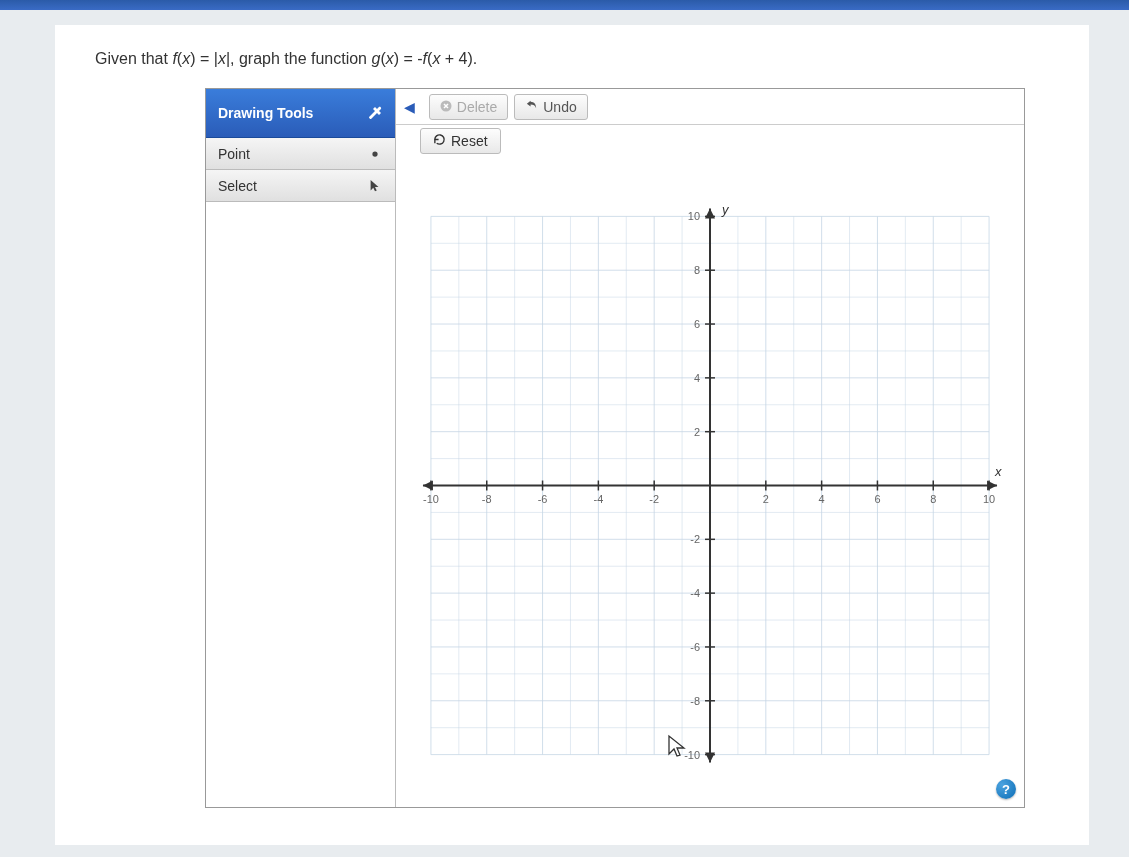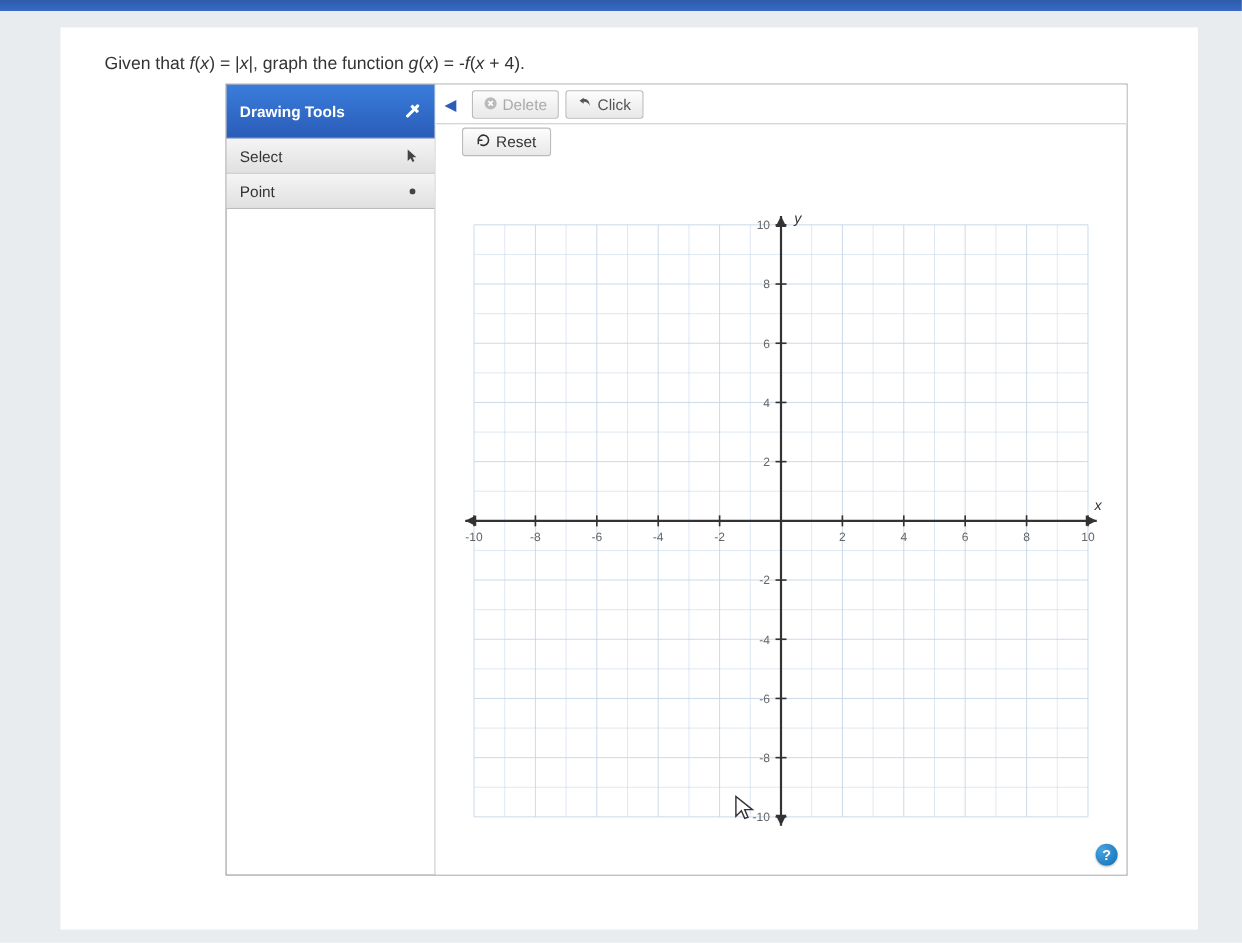--- a/index.html
+++ b/index.html
@@ -17,21 +17,21 @@
     .content-wrapper {
       padding: 25px 40px 0 40px;
       background: #fff;
       margin: 15px 40px 0 55px;
       min-height: 820px;
       position: relative;
     }
     .question {
       font-size: 16px;
       color: #333;
-      margin-bottom: 8px;
+      margin-bottom: 20px;
       font-family: Arial, sans-serif;
     }
     .workspace {
       display: flex;
       margin-left: 110px;
       border: 1px solid #999;
       width: 820px;
       height: 720px;
       background: #fff;
       position: relative;
@@ -178,33 +178,33 @@
       <div class="sidebar-header">
         <span>Drawing Tools</span>
         <span class="wrench-icon">
           <svg viewBox="0 0 16 16" width="16" height="16" fill="#fff">
               <path d="M13.7 2.3c-.6-.6-1.4-.6-2 0L10 4 8 2 6 4l2 2-5.7 5.7c-.4.4-.4 1 0 1.4l.6.6c.4.4 1 .4 1.4 0L10 8l2 2 2-2-2-2 1.7-1.7c.6-.6.6-1.4 0-2z"></path>
             </svg>
         </span>
       </div>
 
       <div class="tool-item">
+        <span>Point</span>
+        <span class="tool-icon">
+          <svg viewBox="0 0 16 16" width="14" height="14">
+              <circle cx="8" cy="8" r="3" fill="#444"></circle>
+            </svg>
+        </span>
+      </div>
+
+      <div class="tool-item">
         <span>Select</span>
         <span class="tool-icon">
           <svg viewBox="0 0 16 16" width="14" height="14" fill="#444">
               <path d="M3 1l0 12 3-3 2 4 2-1-2-4 4 0z"></path>
-            </svg>
-        </span>
-      </div>
-
-      <div class="tool-item">
-        <span>Point</span>
-        <span class="tool-icon">
-          <svg viewBox="0 0 16 16" width="14" height="14">
-              <circle cx="8" cy="8" r="3" fill="#444"></circle>
             </svg>
         </span>
       </div>
 
     </div>
 
     <div class="canvas-area">
       <div class="canvas-toolbar">
         <span class="collapse-arrow">◀</span>
         <button class="tb-btn disabled">
@@ -215,21 +215,21 @@
               </svg>
           </span>
           <span>Delete</span>
         </button>
         <button class="tb-btn">
           <span>
             <svg viewBox="0 0 14 14" width="13" height="13" fill="#555">
                 <path d="M6 2L2 5l4 3V6c3 0 5 1 6 4 0-4-2-7-6-7V2z"></path>
               </svg>
           </span>
-          <span>Click</span>
+          <span>Undo</span>
         </button>
       </div>
 
       <div class="reset-row">
         <button class="reset-btn">
           <span>
             <svg viewBox="0 0 14 14" width="13" height="13" fill="none" stroke="#333" stroke-width="1.5">
                 <path d="M2 7a5 5 0 1 1 2 4"></path>
                 <path d="M2 11V7h4" fill="none"></path>
               </svg>

